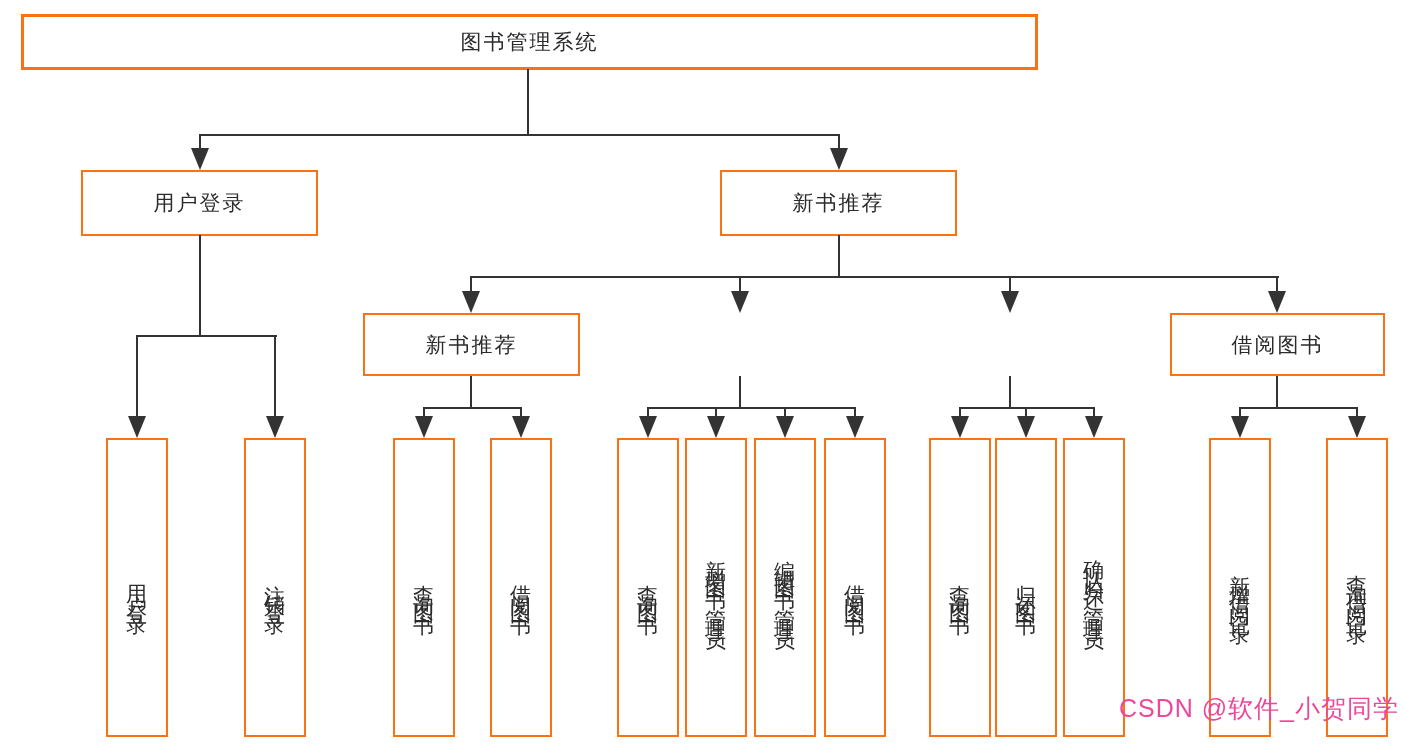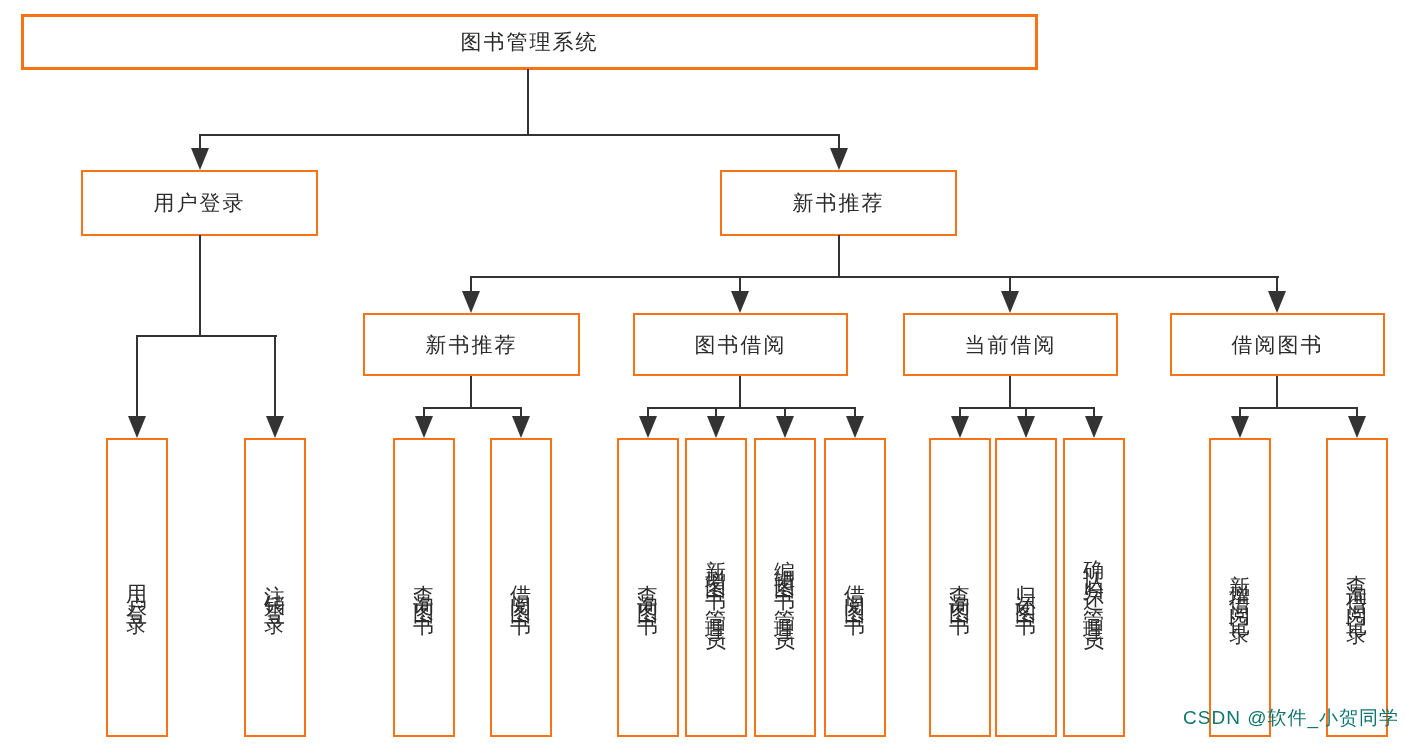--- a/index.html
+++ b/index.html
@@ -18,22 +18,22 @@
     font-size:21px;letter-spacing:10px;line-height:1;color:#2b2b2b;
   }
   .v{position:absolute;width:2px;background:#333;}
   .h{position:absolute;height:2px;background:#333;}
   .a{
     position:absolute;width:0;height:0;
     border-left:9px solid transparent;border-right:9px solid transparent;
     border-top:22px solid #333;
   }
   .watermark{
-    position:absolute;right:6px;bottom:16px;font-size:19px;letter-spacing:1px;
-    color:#0f766e;white-space:nowrap;
+    position:absolute;right:6px;bottom:22px;font-size:25px;letter-spacing:1px;
+    color:#ec4899;white-space:nowrap;
   }
 </style>
 </head>
 <body>
 
 <div id="stage">
 
   <div class="box root" style="left:21px;top:14px;width:1017px;height:56px;">
     <span class="hlabel">图书管理系统</span>
   </div>
@@ -63,26 +63,20 @@
   <div class="v" style="left:739px;top:276px;height:17px;"></div>
   <div class="v" style="left:1009px;top:276px;height:17px;"></div>
   <div class="v" style="left:1276px;top:276px;height:17px;"></div>
   <div class="a" style="left:462px;top:291px;"></div>
   <div class="a" style="left:731px;top:291px;"></div>
   <div class="a" style="left:1001px;top:291px;"></div>
   <div class="a" style="left:1268px;top:291px;"></div>
 
   <div class="box" style="left:363px;top:313px;width:217px;height:63px;">
     <span class="hlabel">新书推荐</span>
-  </div>
-  <div class="box" style="left:633px;top:313px;width:215px;height:63px;">
-    <span class="hlabel">图书借阅</span>
-  </div>
-  <div class="box" style="left:903px;top:313px;width:215px;height:63px;">
-    <span class="hlabel">当前借阅</span>
   </div>
   <div class="box" style="left:1170px;top:313px;width:215px;height:63px;">
     <span class="hlabel">借阅图书</span>
   </div>
 
   <div class="v" style="left:470px;top:376px;height:33px;"></div>
   <div class="v" style="left:739px;top:376px;height:33px;"></div>
   <div class="v" style="left:1009px;top:376px;height:33px;"></div>
   <div class="v" style="left:1276px;top:376px;height:33px;"></div>
 

